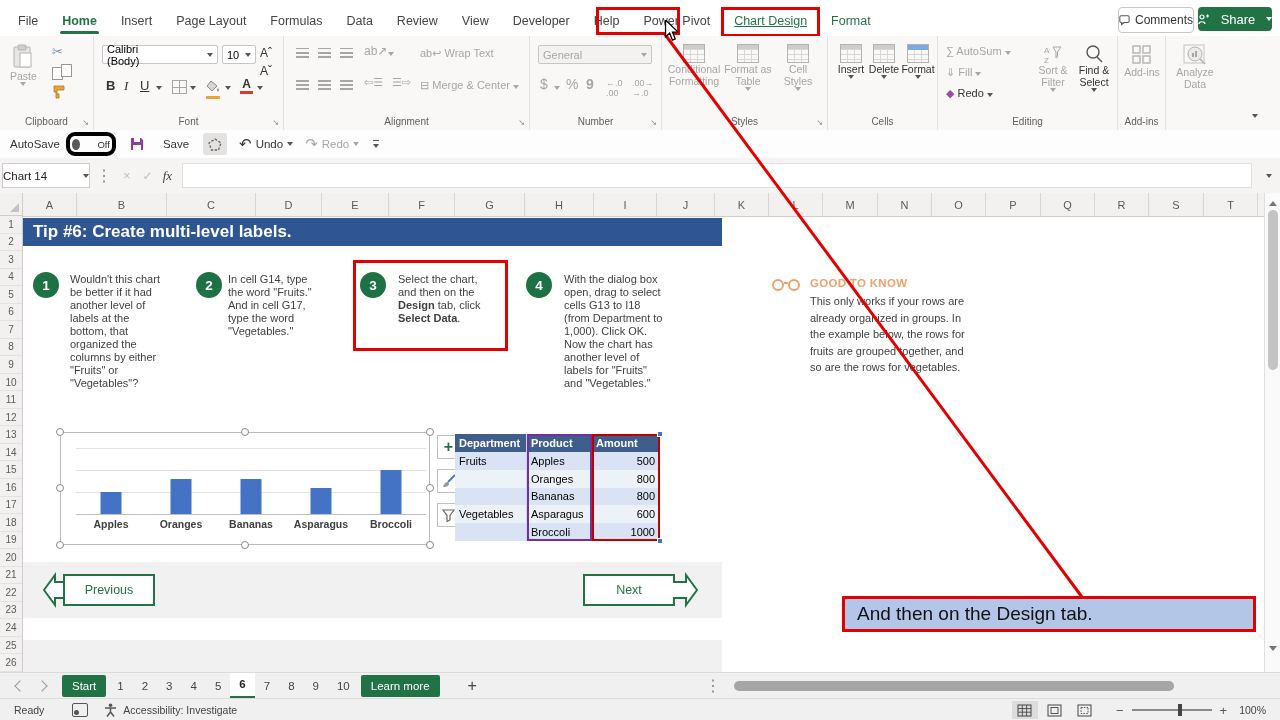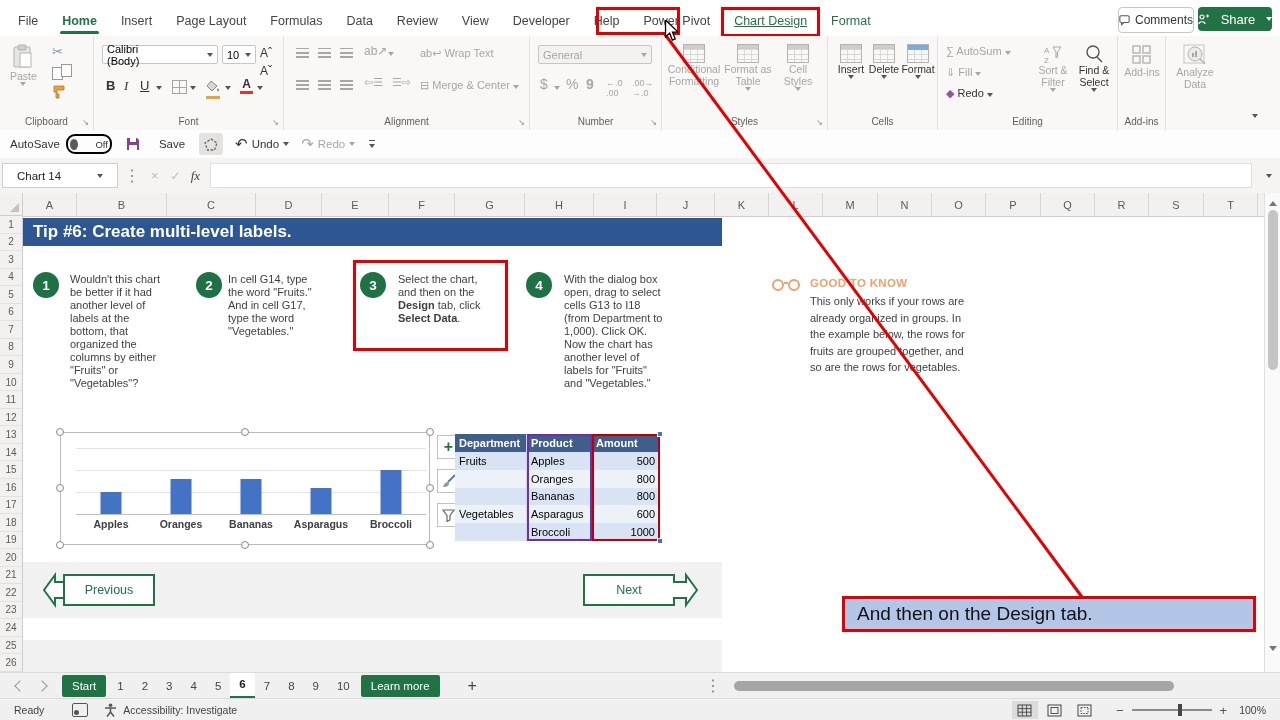--- a/index.html
+++ b/index.html
@@ -30,21 +30,21 @@
   .combo{background:#fff;border:1px solid #c8c6c4;border-radius:2px;display:flex;align-items:center;justify-content:space-between;padding:0 4px;font-size:11px;height:19px;box-sizing:border-box;}
   .miniline{display:inline-block;width:13px;height:10px;background:repeating-linear-gradient(#a6a6a6 0 1.5px,transparent 1.5px 4.2px);}
   .gridicon{display:inline-block;width:20px;height:17px;border:1px solid #b5b3b1;background:
     linear-gradient(#cfcdcb 0 4px,transparent 4px),
     repeating-linear-gradient(transparent 0 4px,#dad8d6 4px 5px),
     repeating-linear-gradient(90deg,transparent 0 6px,#dad8d6 6px 7px);}
   .gridicon.blue{background:linear-gradient(#7daade 0 5px,transparent 5px),repeating-linear-gradient(transparent 0 4px,#dad8d6 4px 5px),repeating-linear-gradient(90deg,transparent 0 6px,#dad8d6 6px 7px);}
   
   #qat{left:0;top:130px;width:1280px;height:28px;background:#fdfdfd;border-bottom:1px solid #e1dfdd;display:flex;align-items:center;font-size:11.5px;color:#333;}
   #formula-row{left:0;top:158px;width:1280px;height:35px;background:#f5f4f3;border-bottom:1px solid #d8d6d4;display:flex;align-items:center;}
-  #name-box{margin-left:2px;width:86px;height:23px;background:#fff;border:1px solid #d0cecc;display:flex;align-items:center;justify-content:space-between;padding:0 14px;font-size:11.5px;color:#222;}
+  #name-box{margin-left:2px;width:86px;height:23px;background:#fff;border:1px solid #d0cecc;display:flex;align-items:center;justify-content:space-between;padding:0 0;font-size:11.5px;color:#222;}
   #fx-input{flex:1;height:23px;background:#fff;border:1px solid #e1dfdd;margin-right:14px;}
   
   #col-headers{left:0;top:193px;width:1264px;height:23px;background:#f2f1f0;border-bottom:1px solid #cfcdcb;display:flex;}
   .colh{border-right:1px solid #d8d6d4;display:flex;align-items:center;justify-content:center;font-size:11px;color:#5a5a5a;box-sizing:border-box;}
   #rownums{left:0;top:216px;width:23px;height:456px;background:#f2f1f0;border-right:1px solid #cfcdcb;display:flex;flex-direction:column;box-sizing:border-box;}
   .rown{flex:1;display:flex;align-items:center;justify-content:center;font-size:10px;color:#5a5a5a;border-bottom:1px solid #e4e2e0;box-sizing:border-box;}
   #selall{left:0;top:193px;width:23px;height:23px;background:#f2f1f0;border-right:1px solid #cfcdcb;border-bottom:1px solid #cfcdcb;box-sizing:border-box;}
   #selall::after{content:"";position:absolute;right:3px;bottom:3px;border-left:9px solid transparent;border-bottom:9px solid #c5c3c1;}
   
   #banner{left:23px;top:218px;width:699px;height:28px;background:#2e5693;color:#fff;font-weight:bold;font-size:17px;display:flex;align-items:center;padding-left:10px;box-sizing:border-box;}
@@ -306,21 +306,21 @@
             <line x1="17" y1="15" x2="22" y2="20" stroke="#b5b3b1" stroke-width="1.6"></line>
           </svg>
         <span>Analyze Data</span>
       </div>
     </div>
     <span class="abs chev" style="left:1252px;top:78px;"></span>
   </div>
 
   <div class="abs" id="qat">
     <span style="margin-left:10px;">AutoSave</span>
-    <span style="margin-left:6px;width:38px;height:16px;border:2px solid #000000;border-radius:9px;display:inline-flex;align-items:center;padding:0 2px;gap:17px;">
+    <span style="margin-left:6px;width:38px;height:16px;border:4px solid #000000;border-radius:9px;display:inline-flex;align-items:center;padding:0 2px;gap:17px;">
       <span style="width:11px;height:11px;border-radius:50%;background:#5a5a5a;"></span>
       <span style="font-size:9.5px;">Off</span>
     </span>
     <span style="margin-left:14px;display:inline-flex;align-items:center;gap:19px;">
       <svg width="14" height="14" viewBox="0 0 14 14">
           <path d="M1 1 L11 1 L13 3 L13 13 L1 13 Z" fill="#8e3b9e"></path>
           <rect x="4" y="1" width="6" height="4" fill="#fff"></rect>
           <rect x="3" y="8" width="8" height="5" fill="#fff"></rect>
         </svg>
       <span>Save</span>

